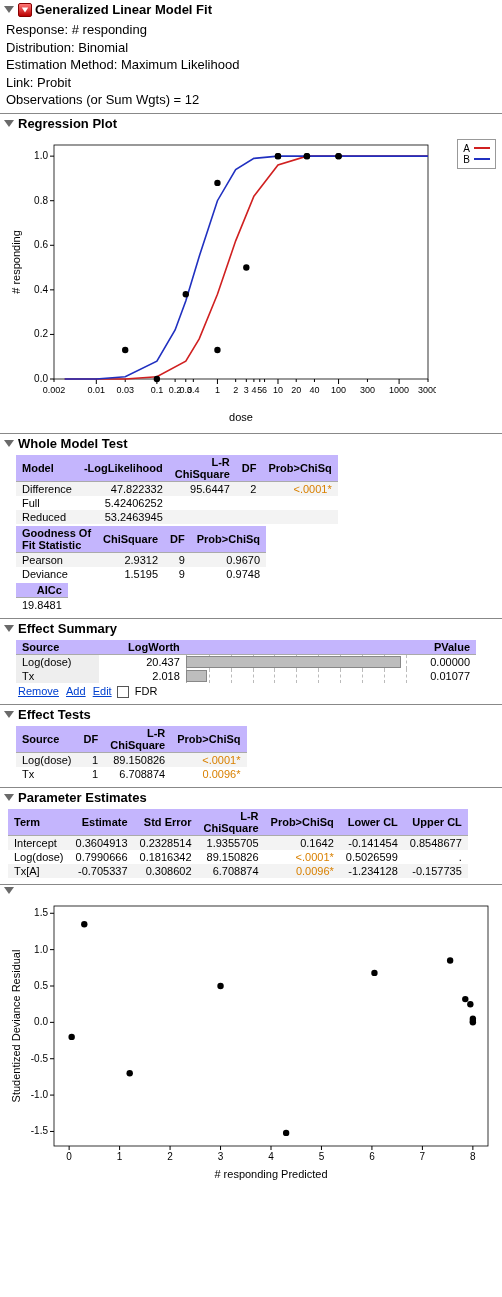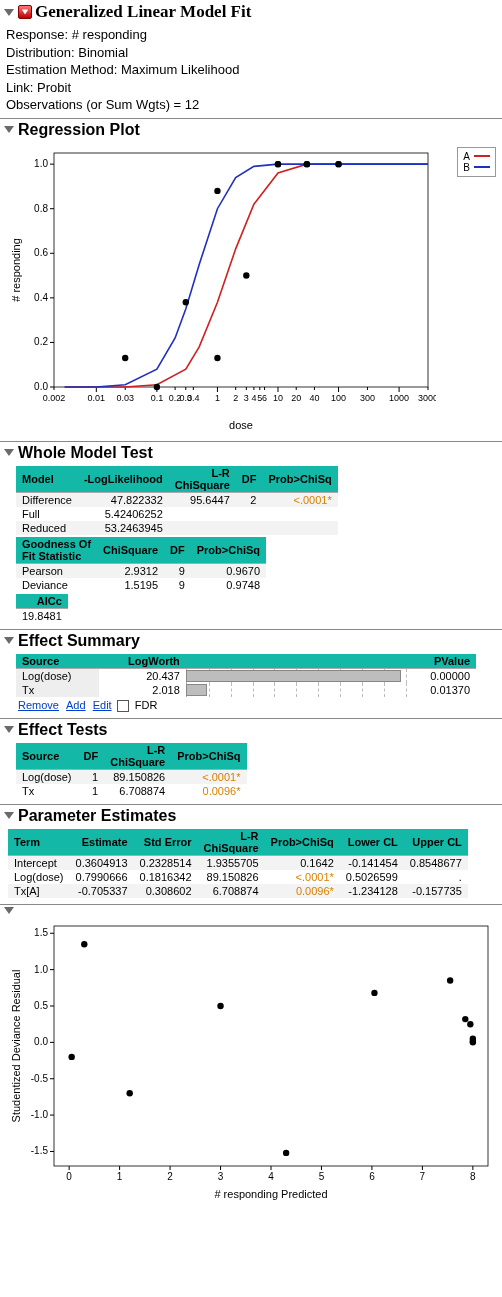--- a/index.html
+++ b/index.html
@@ -1,34 +1,34 @@
 <!DOCTYPE html>
 <html><head>
 <meta charset="utf-8">
 <style>
   * { box-sizing: border-box; }
   body {
     margin: 0; padding: 0; font-family: Arial, Helvetica, sans-serif;
     font-size: 11px; color: #000; background: #fff; width: 502px;
   }
   .section-hdr { display:flex; align-items:center; padding: 2px 4px; font-weight:bold; }
-  .section-hdr.main { font-size: 17px; font-family: Liberation Serif, serif; }
-  .section-hdr.sub { font-size: 16px; border-top:1px solid #888; }
+  .section-hdr.main { font-size: 13px; }
+  .section-hdr.sub { font-size: 13px; border-top:1px solid #888; }
   .tri { display:inline-block; width:0;height:0; border-left:5px solid transparent; border-right:5px solid transparent; border-top:7px solid #6a6a6a; margin-right:4px;}
   .redbtn { display:inline-flex; width:14px;height:14px; background:linear-gradient(#f77,#b00); border:1px solid #800; border-radius:2px; align-items:center;justify-content:center; margin-right:3px;}
   .redbtn svg { width:8px;height:8px; }
   .meta { padding: 2px 6px 4px 6px; font-size:13px; line-height:1.35;}
   .plot-wrap { padding: 4px 6px 6px 6px; position:relative; }
   svg { display:block; }
   .legend { position:absolute; top:6px; right:6px; border:1px solid #999; background:#fff; padding:3px 5px; font-size:10px;}
   .legend-row { display:flex; align-items:center; gap:4px;}
   .lg-line { width:16px; height:2px; }
   table { border-collapse: collapse; font-size:11px; }
   th, td { padding: 1px 6px; text-align:right; white-space:nowrap;}
-  th { font-weight:bold; background:#14b8a6; border-bottom:1px solid #aaa;}
+  th { font-weight:bold; background:#c4b5fd; border-bottom:1px solid #aaa;}
   th.left, td.left { text-align:left; }
   .tbl-block { padding: 2px 4px 6px 16px; }
   .sig { color:#d98000; }
   .zebra tr:nth-child(odd) td { background:#f3f3f3; }
   .link { color:#0040d0; text-decoration:underline; cursor:pointer; padding:0 2px;}
   .checkbox { width:12px;height:12px; border:1px solid #555; display:inline-block; vertical-align:middle; margin-right:3px; background:#fff;}
   .es-bar-cell { width:220px; position:relative; }
   .es-bar-bg { position:absolute; inset:0; border-left:1px solid #aaa;}
   .es-bar-bg span { position:absolute; top:0;bottom:0; border-right:1px dashed #bbb;}
   .es-bar { position:absolute; top:1px; bottom:1px; left:0; background:#bdbdbd; border:1px solid #888;}
@@ -263,21 +263,21 @@
               <span style="left:40%"></span>
               <span style="left:50%"></span>
               <span style="left:60%"></span>
               <span style="left:70%"></span>
               <span style="left:80%"></span>
               <span style="left:90%"></span>
               <span style="left:100%"></span>
             </div>
             <div class="es-bar" style="width:9.700000000000001%"></div>
           </td>
-    <td>0.01370</td>
+    <td>0.01077</td>
         </tr>
       </tbody>
   </table>
   <div style="padding-top:2px">
     <span class="link">Remove</span>
     <span class="link">Add</span>
     <span class="link">Edit</span>
     <span class="checkbox"></span>
     <span>FDR</span>
   </div>

